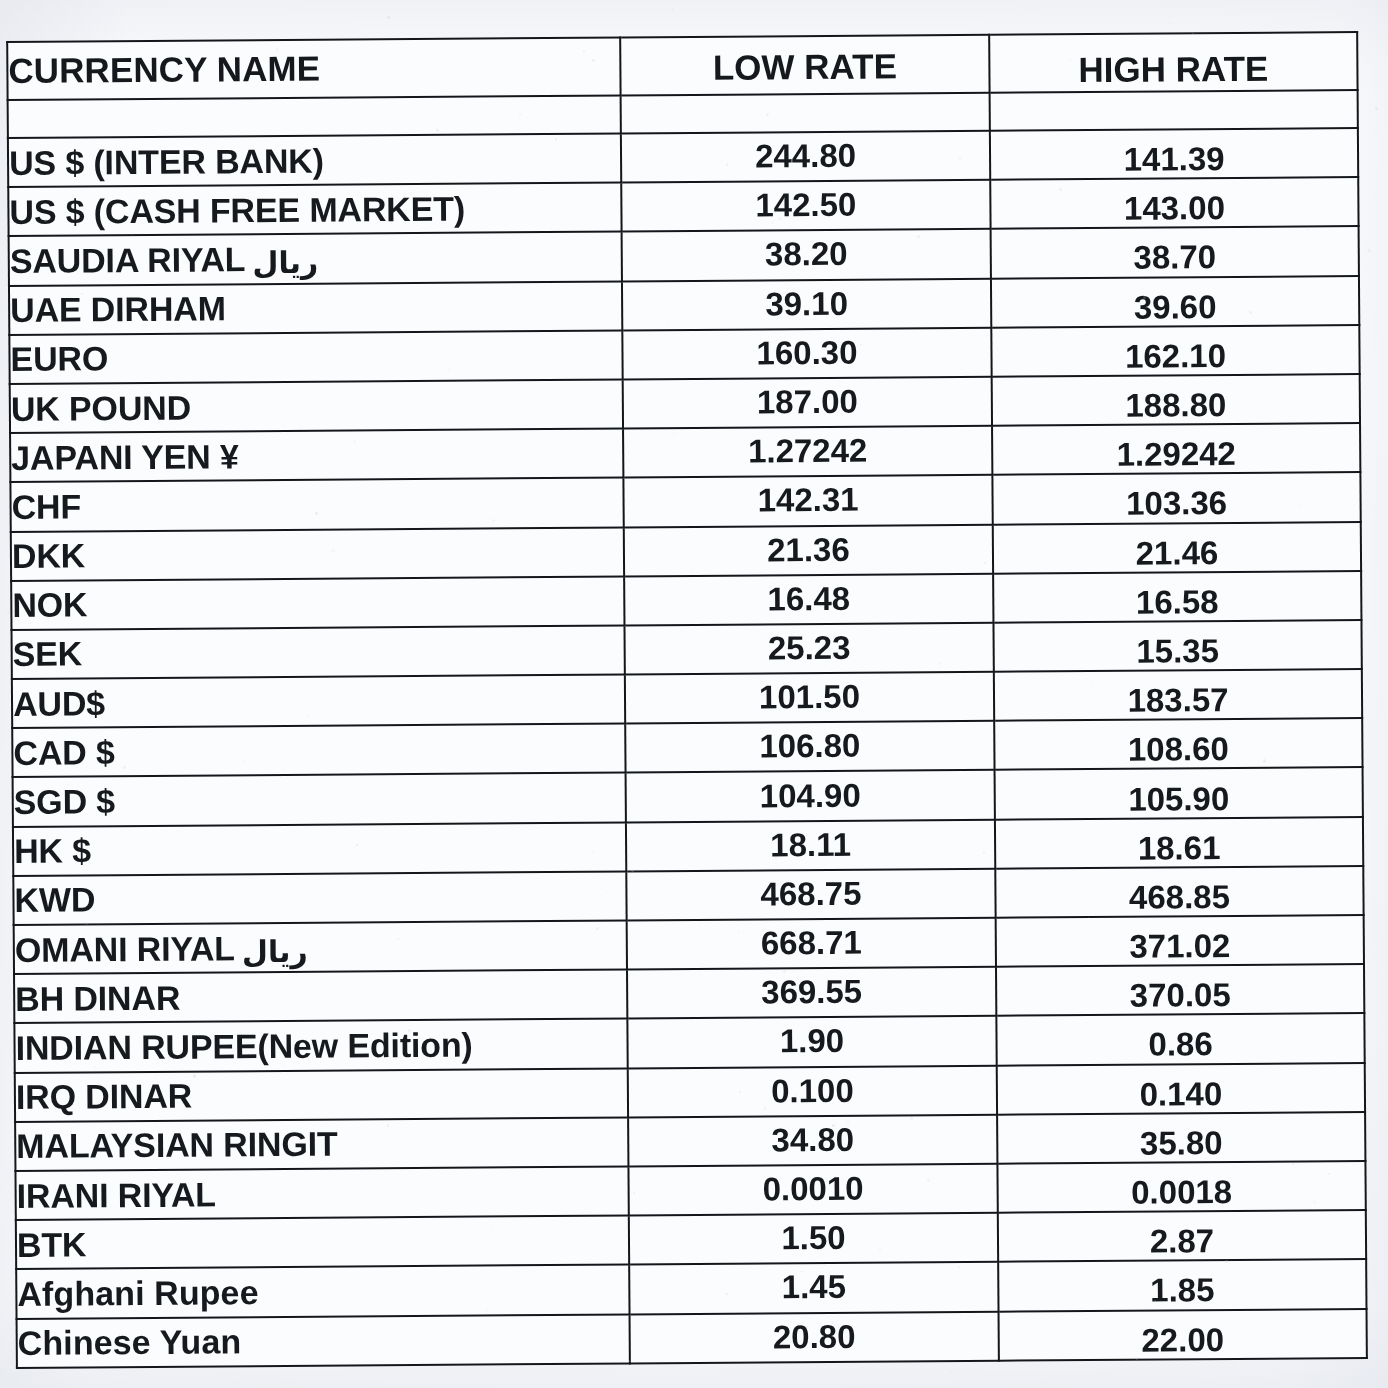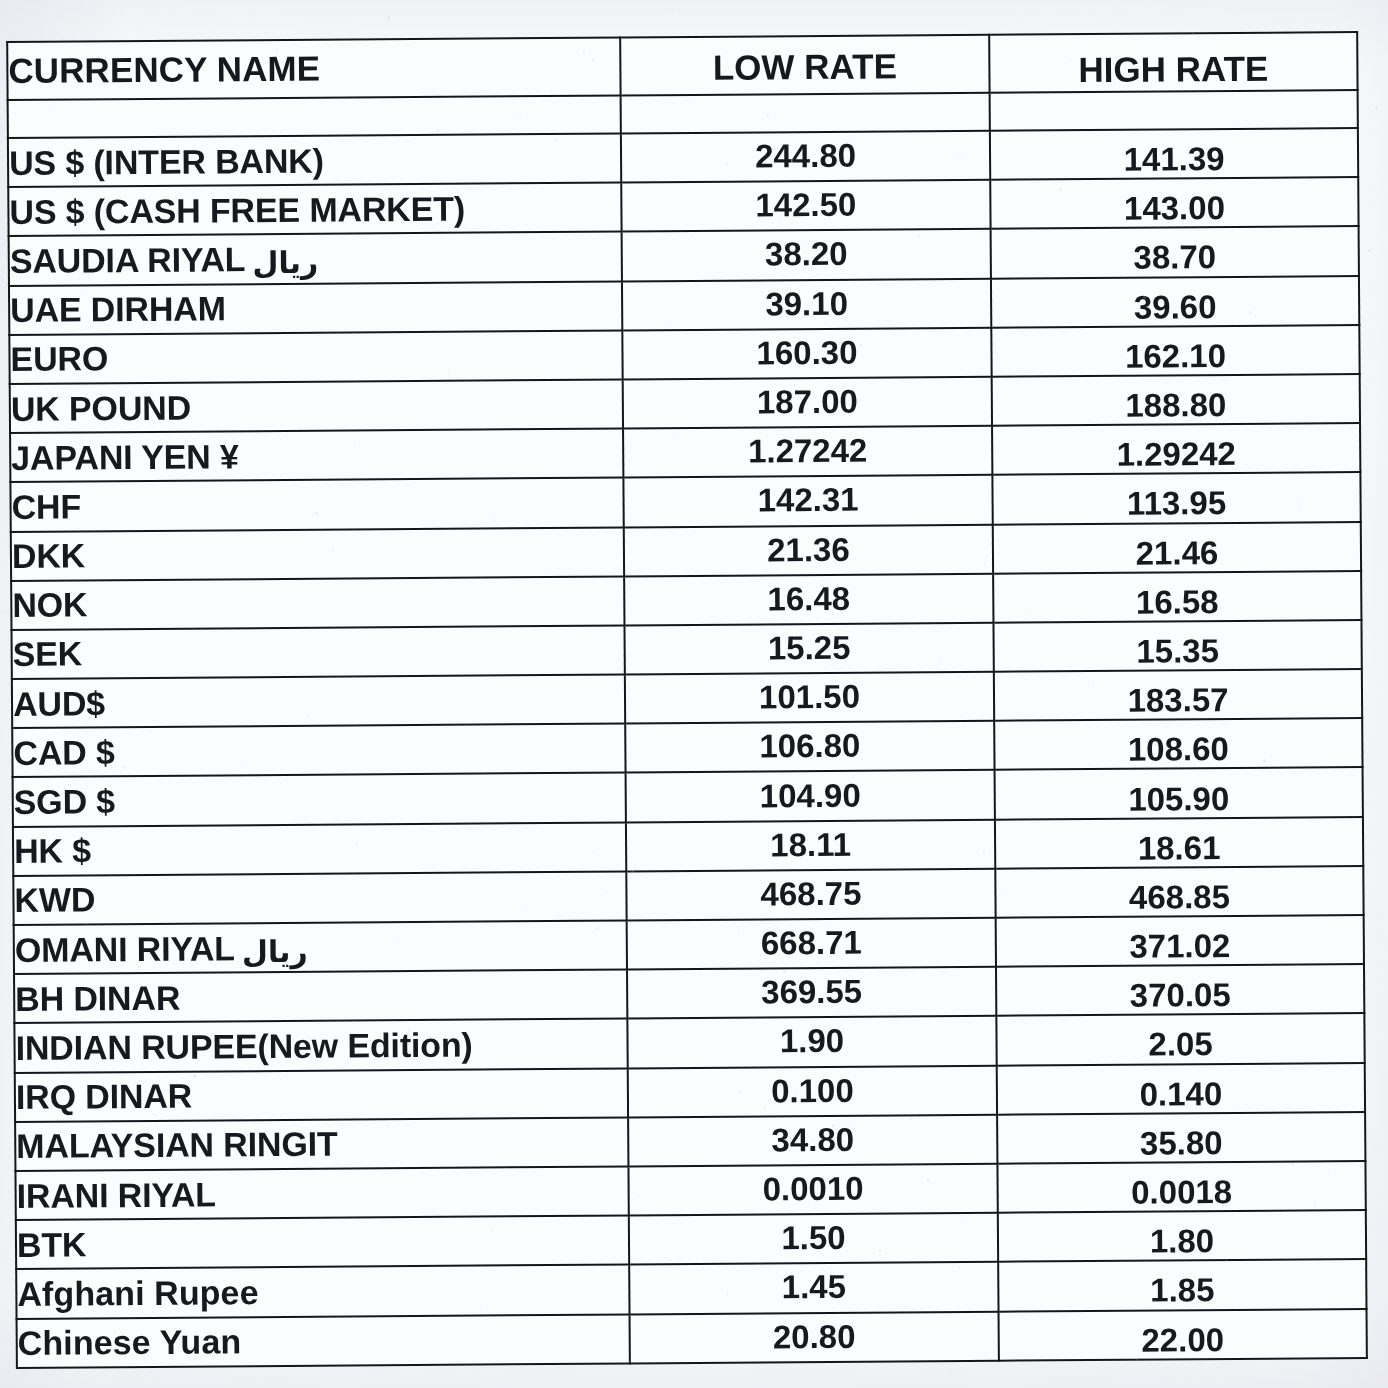--- a/index.html
+++ b/index.html
@@ -219,35 +219,35 @@
             <td style="text-align: center;"><span class="cell-rate high">188.80</span></td>
           </tr>
           <tr class="data-row">
             <td class="cell-name"><span>JAPANI YEN ¥</span></td>
             <td style="text-align: center;"><span class="cell-rate low">1.27242</span></td>
             <td style="text-align: center;"><span class="cell-rate high">1.29242</span></td>
           </tr>
           <tr class="data-row">
             <td class="cell-name"><span>CHF</span></td>
             <td style="text-align: center;"><span class="cell-rate low">142.31</span></td>
-            <td style="text-align: center;"><span class="cell-rate high">113.95</span></td>
+            <td style="text-align: center;"><span class="cell-rate high">103.36</span></td>
           </tr>
           <tr class="data-row">
             <td class="cell-name"><span>DKK</span></td>
             <td style="text-align: center;"><span class="cell-rate low">21.36</span></td>
             <td style="text-align: center;"><span class="cell-rate high">21.46</span></td>
           </tr>
           <tr class="data-row">
             <td class="cell-name"><span>NOK</span></td>
             <td style="text-align: center;"><span class="cell-rate low">16.48</span></td>
             <td style="text-align: center;"><span class="cell-rate high">16.58</span></td>
           </tr>
           <tr class="data-row">
             <td class="cell-name"><span>SEK</span></td>
-            <td style="text-align: center;"><span class="cell-rate low">15.25</span></td>
+            <td style="text-align: center;"><span class="cell-rate low">25.23</span></td>
             <td style="text-align: center;"><span class="cell-rate high">15.35</span></td>
           </tr>
           <tr class="data-row">
             <td class="cell-name"><span>AUD$</span></td>
             <td style="text-align: center;"><span class="cell-rate low">101.50</span></td>
             <td style="text-align: center;"><span class="cell-rate high">183.57</span></td>
           </tr>
           <tr class="data-row">
             <td class="cell-name"><span>CAD $</span></td>
             <td style="text-align: center;"><span class="cell-rate low">106.80</span></td>
@@ -274,41 +274,41 @@
             <td style="text-align: center;"><span class="cell-rate high">371.02</span></td>
           </tr>
           <tr class="data-row">
             <td class="cell-name"><span>BH DINAR</span></td>
             <td style="text-align: center;"><span class="cell-rate low">369.55</span></td>
             <td style="text-align: center;"><span class="cell-rate high">370.05</span></td>
           </tr>
           <tr class="data-row">
             <td class="cell-name"><span>INDIAN RUPEE(New Edition)</span></td>
             <td style="text-align: center;"><span class="cell-rate low">1.90</span></td>
-            <td style="text-align: center;"><span class="cell-rate high">2.05</span></td>
+            <td style="text-align: center;"><span class="cell-rate high">0.86</span></td>
           </tr>
           <tr class="data-row">
             <td class="cell-name"><span>IRQ DINAR</span></td>
             <td style="text-align: center;"><span class="cell-rate low">0.100</span></td>
             <td style="text-align: center;"><span class="cell-rate high">0.140</span></td>
           </tr>
           <tr class="data-row">
             <td class="cell-name"><span>MALAYSIAN RINGIT</span></td>
             <td style="text-align: center;"><span class="cell-rate low">34.80</span></td>
             <td style="text-align: center;"><span class="cell-rate high">35.80</span></td>
           </tr>
           <tr class="data-row">
             <td class="cell-name"><span>IRANI RIYAL</span></td>
             <td style="text-align: center;"><span class="cell-rate low">0.0010</span></td>
             <td style="text-align: center;"><span class="cell-rate high">0.0018</span></td>
           </tr>
           <tr class="data-row">
             <td class="cell-name"><span>BTK</span></td>
             <td style="text-align: center;"><span class="cell-rate low">1.50</span></td>
-            <td style="text-align: center;"><span class="cell-rate high">1.80</span></td>
+            <td style="text-align: center;"><span class="cell-rate high">2.87</span></td>
           </tr>
           <tr class="data-row">
             <td class="cell-name mixedcase"><span>Afghani Rupee</span></td>
             <td style="text-align: center;"><span class="cell-rate low">1.45</span></td>
             <td style="text-align: center;"><span class="cell-rate high">1.85</span></td>
           </tr>
           <tr class="data-row">
             <td class="cell-name mixedcase"><span>Chinese Yuan</span></td>
             <td style="text-align: center;"><span class="cell-rate low">20.80</span></td>
             <td style="text-align: center;"><span class="cell-rate high">22.00</span></td>

